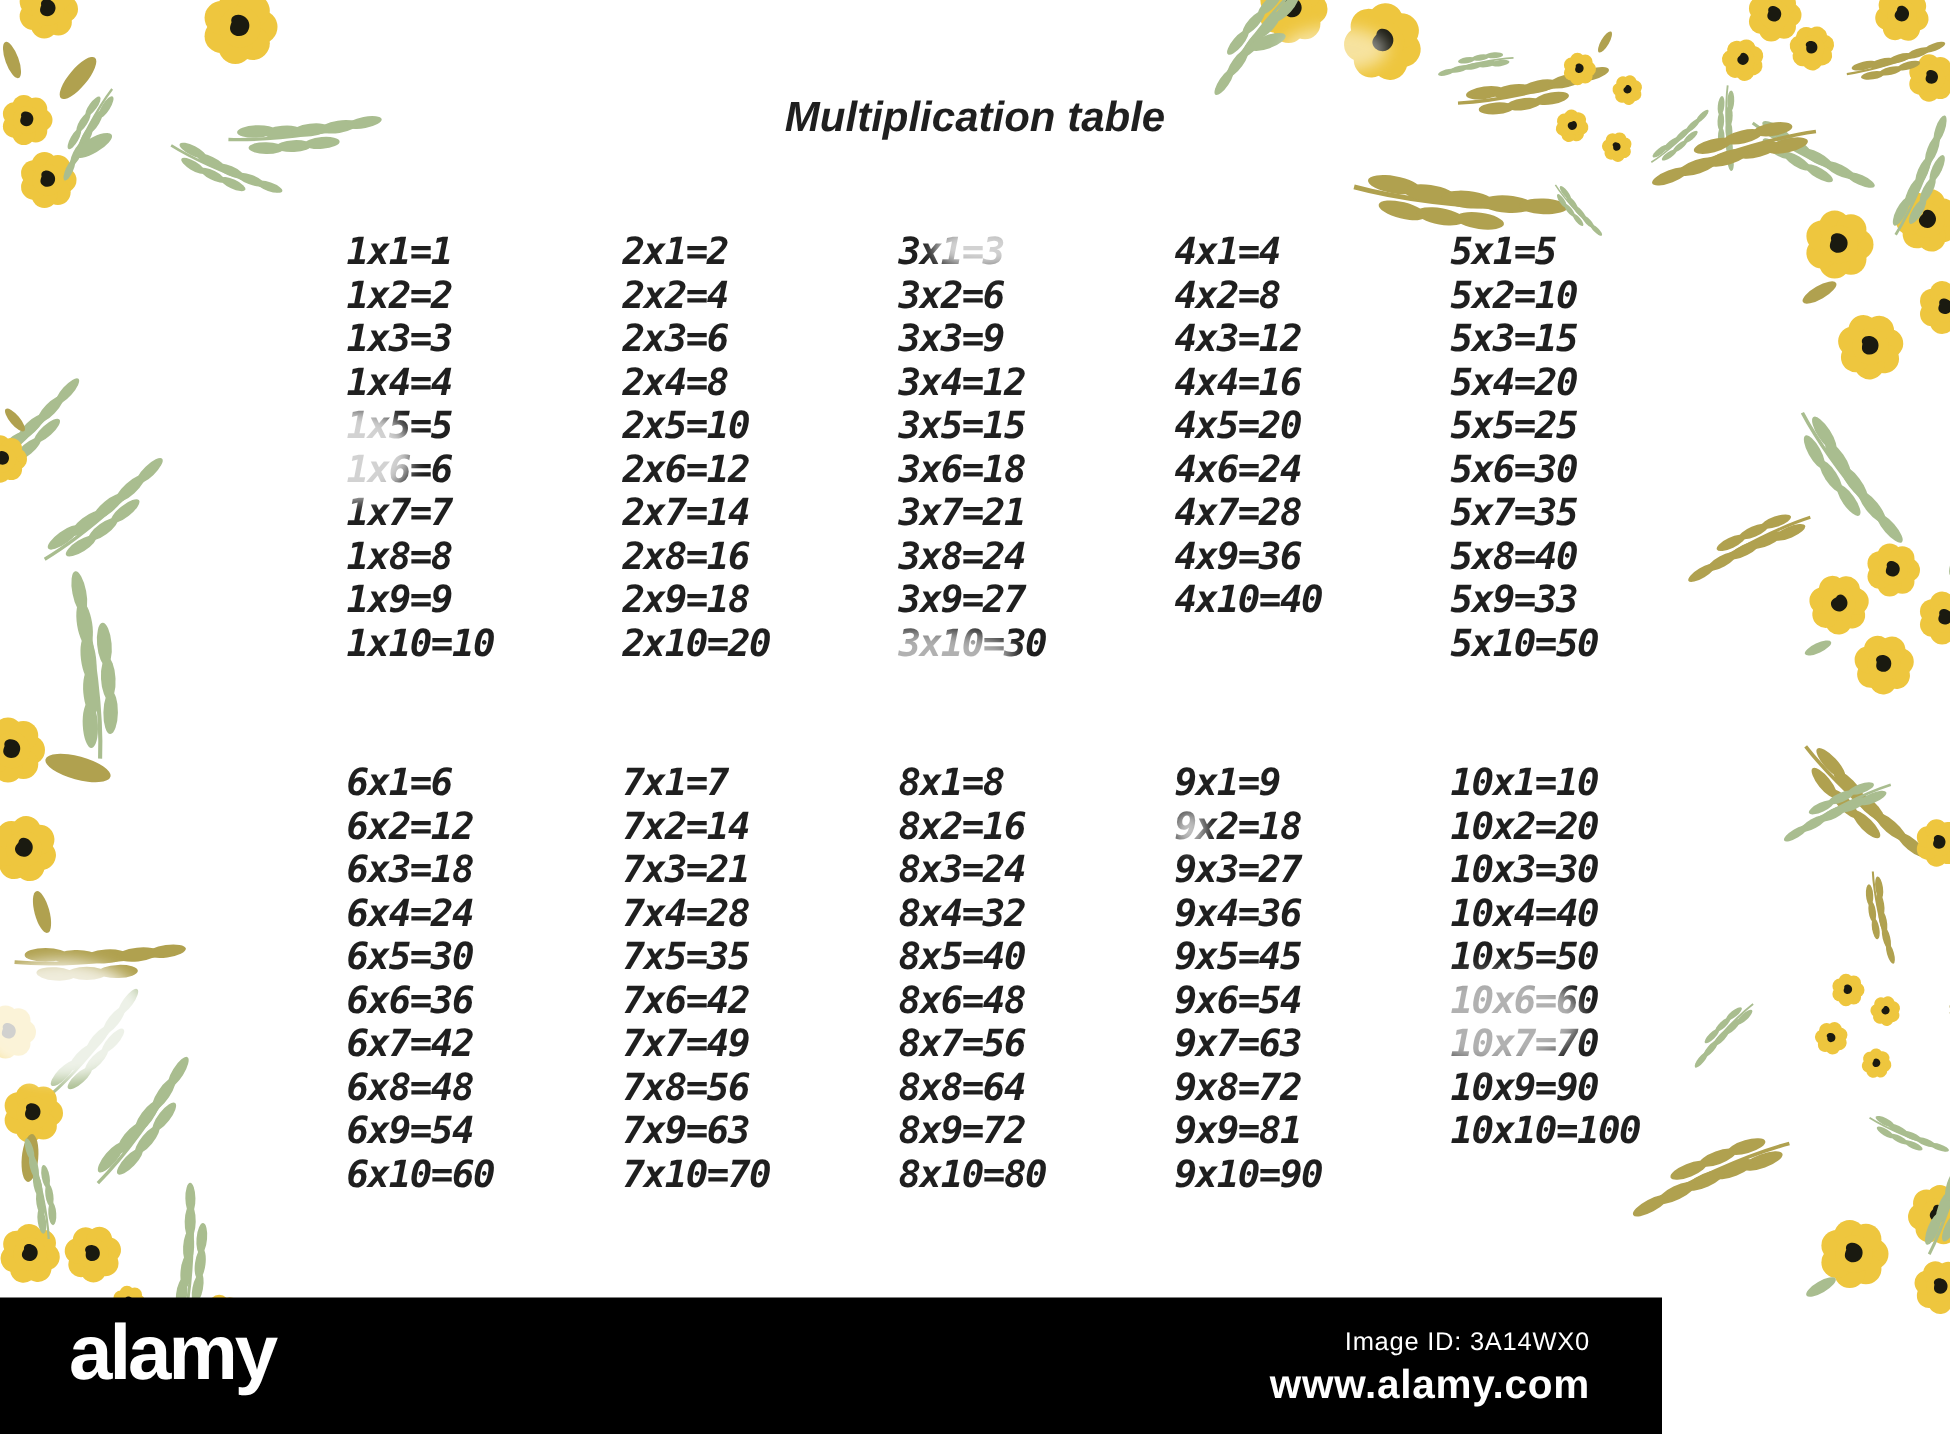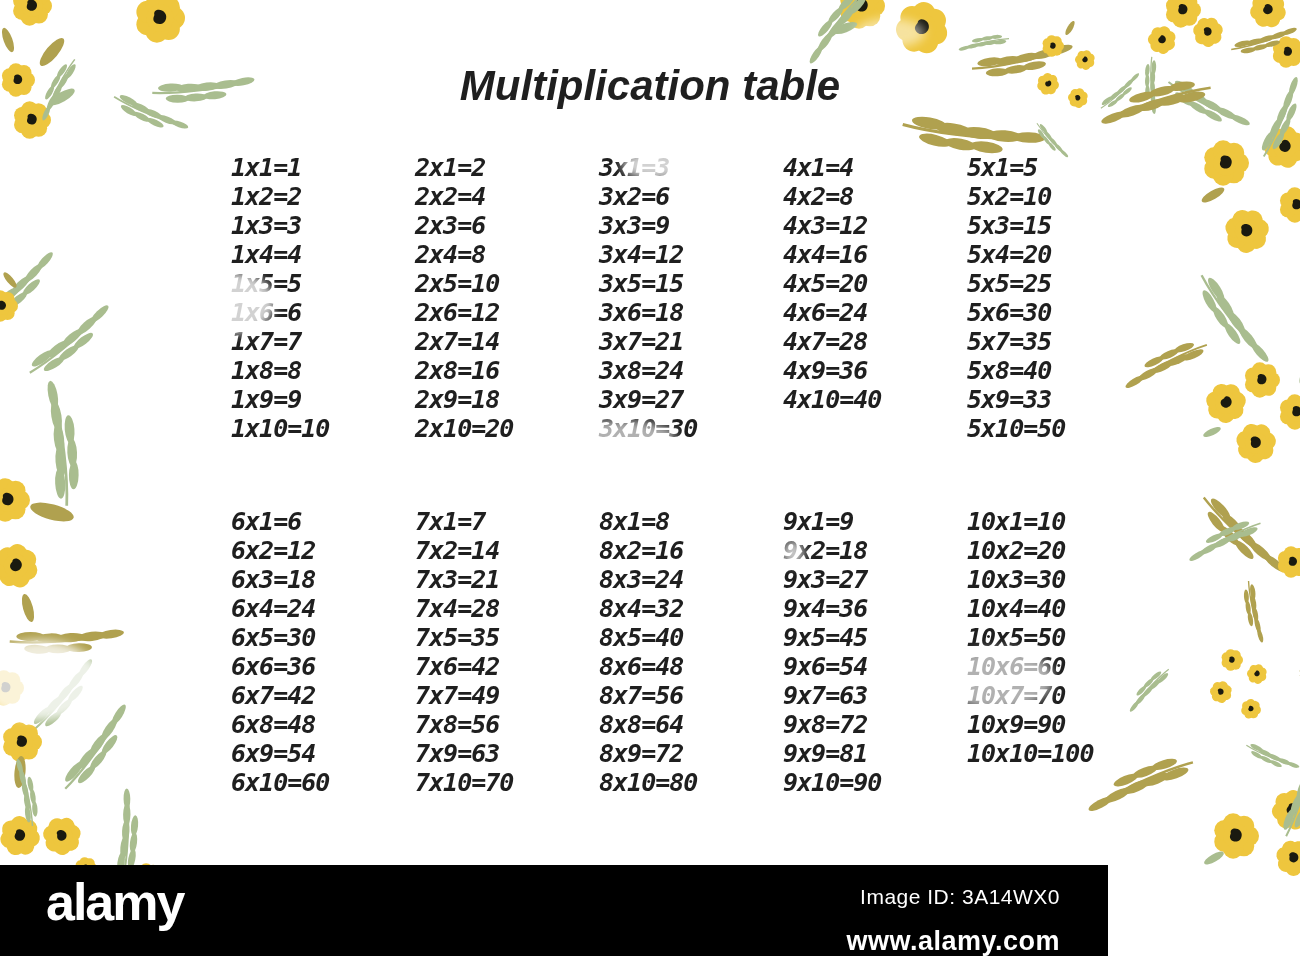--- a/index.html
+++ b/index.html
@@ -5,41 +5,41 @@
   html,body{margin:0;padding:0;background:#fff;}
   .stage{position:relative;width:1300px;height:956px;background:var(--background,#fff);overflow:hidden;
          font-family:"DejaVu Sans",sans-serif;}
   
   #decor{position:absolute;left:0;top:0;width:1300px;height:956px;z-index:0;}
   .sage{color:var(--leaf-sage,#a9bd8f);}
   .olive{color:var(--leaf-olive,#b0a14f);}
   
   .title{position:absolute;left:0;top:62px;width:100%;text-align:center;z-index:1;
          font-family:"Liberation Sans",sans-serif;font-style:italic;font-weight:bold;
-         font-size:42px;letter-spacing:0px;color:var(--text-color,#1f1f1f);}
+         font-size:28px;letter-spacing:0px;color:var(--text-color,#1f1f1f);}
   
   .block{position:absolute;left:231px;display:grid;grid-template-columns:repeat(5,184px);z-index:1;font-weight:bold;}
   .block1{top:153px;}
   .block2{top:507px;}
   .col{text-align:left;}
   .cell{font-family:"DejaVu Sans Mono","Liberation Mono",monospace;font-style:italic;
         font-size:25px;letter-spacing:-1px;line-height:29px;color:var(--text-color,#1f1f1f);
         white-space:nowrap;}
   
   .wash{position:absolute;background:#fff;border-radius:50%;filter:blur(5px);z-index:2;}
   
   .footer{position:absolute;left:0;top:865px;width:1108px;height:91px;
           background:var(--footer-bg,#000);z-index:3;}
   .alamy-logo{position:absolute;left:46px;top:8px;color:#fff;
           font-family:"Liberation Sans",sans-serif;font-weight:bold;
           font-size:52px;letter-spacing:-2px;line-height:58px;}
   .footer-right{position:absolute;right:48px;top:20px;text-align:right;color:#fff;
           font-family:"Liberation Sans",sans-serif;}
-  .image-id{font-size:21px;font-weight:normal;letter-spacing:0.5px;}
-  .site-url{font-size:27px;font-weight:bold;margin-top:17px;letter-spacing:0.5px;}
+  .image-id{font-size:17px;font-weight:normal;letter-spacing:0.5px;}
+  .site-url{font-size:27px;font-weight:bold;margin-top:3px;letter-spacing:0.5px;}
 </style>
 </head>
 <body>
 
 <div class="stage">
 
   <svg id="decor" viewBox="0 0 1300 956" xmlns="http://www.w3.org/2000/svg">
     <defs>
       <g id="flower">
         <circle cx="11" cy="0" r="9" style="fill:var(--flower-yellow,#eec63e)"></circle>

